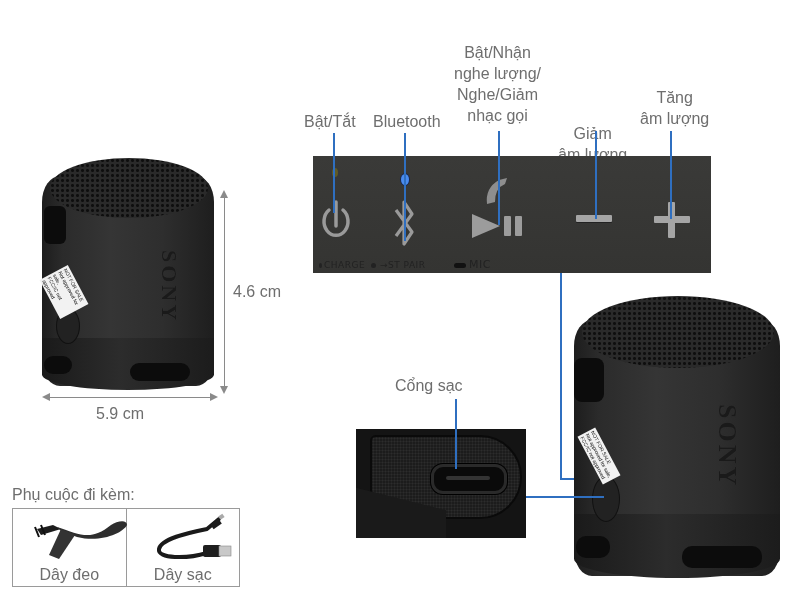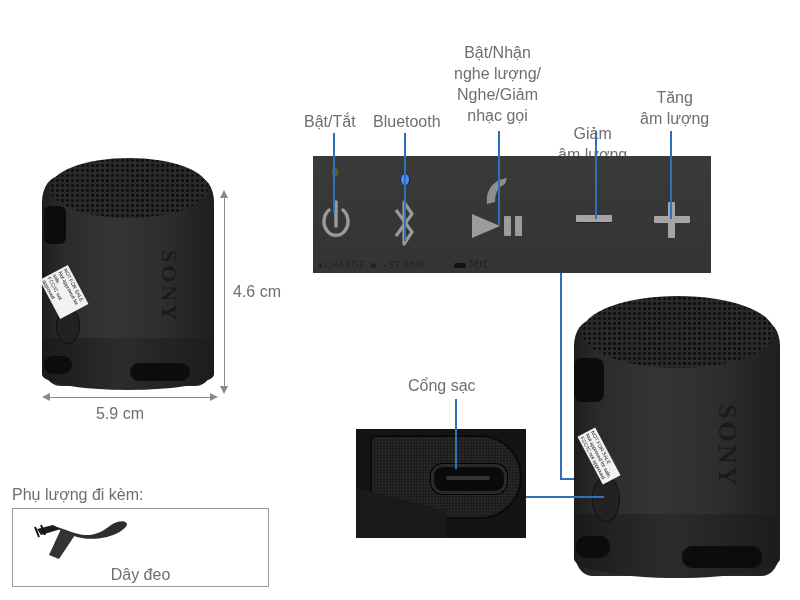--- a/index.html
+++ b/index.html
@@ -21,21 +21,21 @@
   .panel{position:absolute;left:313px;top:156px;width:398px;height:117px;background:linear-gradient(180deg,#3a3a38,#343432);}
   .panel-txt{position:absolute;font-size:9px;color:#222;letter-spacing:.5px;font-family:"DejaVu Sans",sans-serif;}
   .ico{position:absolute;}
   
   .inset{position:absolute;left:356px;top:429px;width:170px;height:109px;background:#141414;overflow:hidden;}
   .inset-pad{position:absolute;left:14px;top:6px;width:148px;height:80px;border-radius:8px 60px 60px 40px;background:radial-gradient(circle,#2c2c2c 0 .8px,#1c1c1c 1.2px) 0 0/3px 3px,#202020;border:2px solid #0a0a0a;}
   .usbc{position:absolute;left:75px;top:35px;width:70px;height:24px;border-radius:12px;background:#0a0a0a;border:3px solid #2a2a2a;box-shadow:0 0 0 1px #000;}
   .usbc-tongue{position:absolute;left:12px;top:9px;width:44px;height:4px;background:#333;border-radius:2px;}
   
   .acc-title{position:absolute;left:12px;top:486px;font-size:16px;color:#6e6e6e;font-weight:300;}
-  .acc-box{position:absolute;left:12px;top:508px;width:257px;height:79px;border:1px solid #9a9a9a;box-sizing:border-box;display:flex;}
+  .acc-box{position:absolute;left:12px;top:508px;width:228px;height:79px;border:1px solid #9a9a9a;box-sizing:border-box;display:flex;}
   .acc-cell{flex:1;position:relative;border-right:1px solid #9a9a9a;}
   .acc-cell:last-child{border-right:none;}
   .acc-lbl{position:absolute;left:0;right:0;bottom:2px;text-align:center;font-size:16px;color:#6e6e6e;font-weight:300;}
 </style>
 </head>
 <body>
 
 <div class="speaker" style="left:40px;top:158px;width:178px;height:236px;">
   <div class="spk-body" style="left:2px;top:18px;width:172px;height:210px;"></div>
   <div class="spk-top" style="left:10px;top:0;width:158px;height:60px;"></div>
@@ -140,35 +140,45 @@
   <div class="slot" style="left:6px;top:240px;width:34px;height:22px;"></div>
   <div class="btn-oval" style="left:22px;top:180px;width:26px;height:44px;"></div>
   <div class="sticker" style="left:2px;top:150px;width:50px;">
     <div>NOT FOR SALE</div>
       <div>Not approved for sale,</div>
       <div>FCC/IC not approved</div>
   </div>
   <div class="sony" style="left:172px;top:108px;font-size:26px;">SONY</div>
 </div>
 
-<div class="lbl" style="left:408px;top:375px;">Cổng sạc</div>
+<div class="lbl" style="left:395px;top:375px;">Cổng sạc</div>
 <div class="inset">
   <div class="inset-pad"></div>
   <div style="position:absolute;left:0;top:70px;width:90px;height:60px;background:#1a1a1a;transform:skewY(14deg);"></div>
   <div class="usbc">
       <div class="usbc-tongue"></div>
     </div>
 </div>
 <div class="line" style="left:455px;top:399px;width:1.5px;height:70px;"></div>
 <div class="line" style="left:526px;top:496px;width:78px;height:1.5px;"></div>
 
-<div class="acc-title">Phụ lượng đi kèm:</div>
+<div class="acc-title">Phụ cuộc đi kèm:</div>
 <div class="acc-box">
   <div class="acc-cell">
     <svg style="position:absolute;left:18px;top:4px;" width="100" height="52" viewBox="0 0 100 52">
       <path d="M6 16 L22 12 L30 16 L10 22 Z" fill="#1c1c1c"></path>
       <path d="M26 14 C50 22 60 28 80 12 C86 8 96 6 96 12 C92 20 70 30 46 24 L30 18 Z" fill="#2e2e2e"></path>
       <path d="M30 16 L44 22 L28 46 L18 42 Z" fill="#333"></path>
       <path d="M4 14 L8 24 M10 12 L14 22" stroke="#111" stroke-width="2"></path>
     </svg>
     <div class="acc-lbl">Dây đeo</div>
   </div>
+  <div class="acc-cell">
+    <svg style="position:absolute;left:20px;top:4px;" width="92" height="52" viewBox="0 0 92 52">
+      <path d="M72 6 L60 16 C40 20 14 26 12 36 C10 46 40 46 60 40" fill="none" stroke="#1a1a1a" stroke-width="4" stroke-linecap="round"></path>
+      <rect x="56" y="32" width="18" height="12" rx="2" fill="#1e1e1e"></rect>
+      <rect x="72" y="33" width="12" height="10" fill="#c8c8c8" stroke="#888" stroke-width=".6"></rect>
+      <rect x="64" y="8" width="10" height="6" transform="rotate(-35 69 11)" fill="#1e1e1e"></rect>
+      <rect x="72" y="2" width="5" height="4" transform="rotate(-35 74 4)" fill="#aaa"></rect>
+    </svg>
+    <div class="acc-lbl">Dây sạc</div>
+  </div>
 </div>
 
 </body></html>

